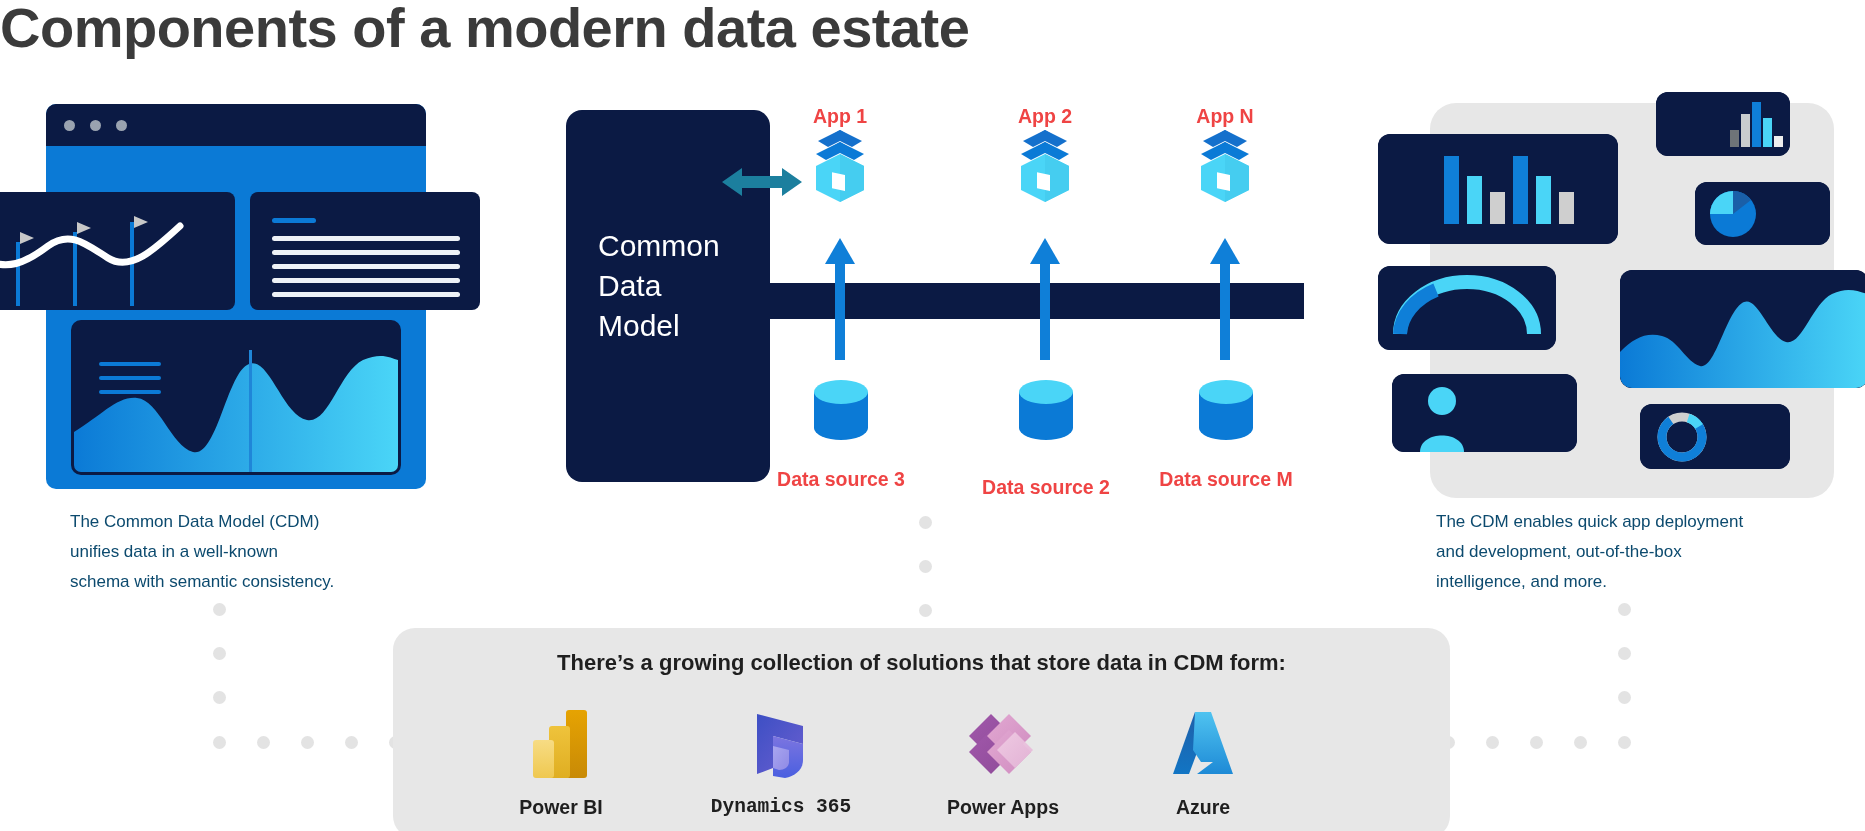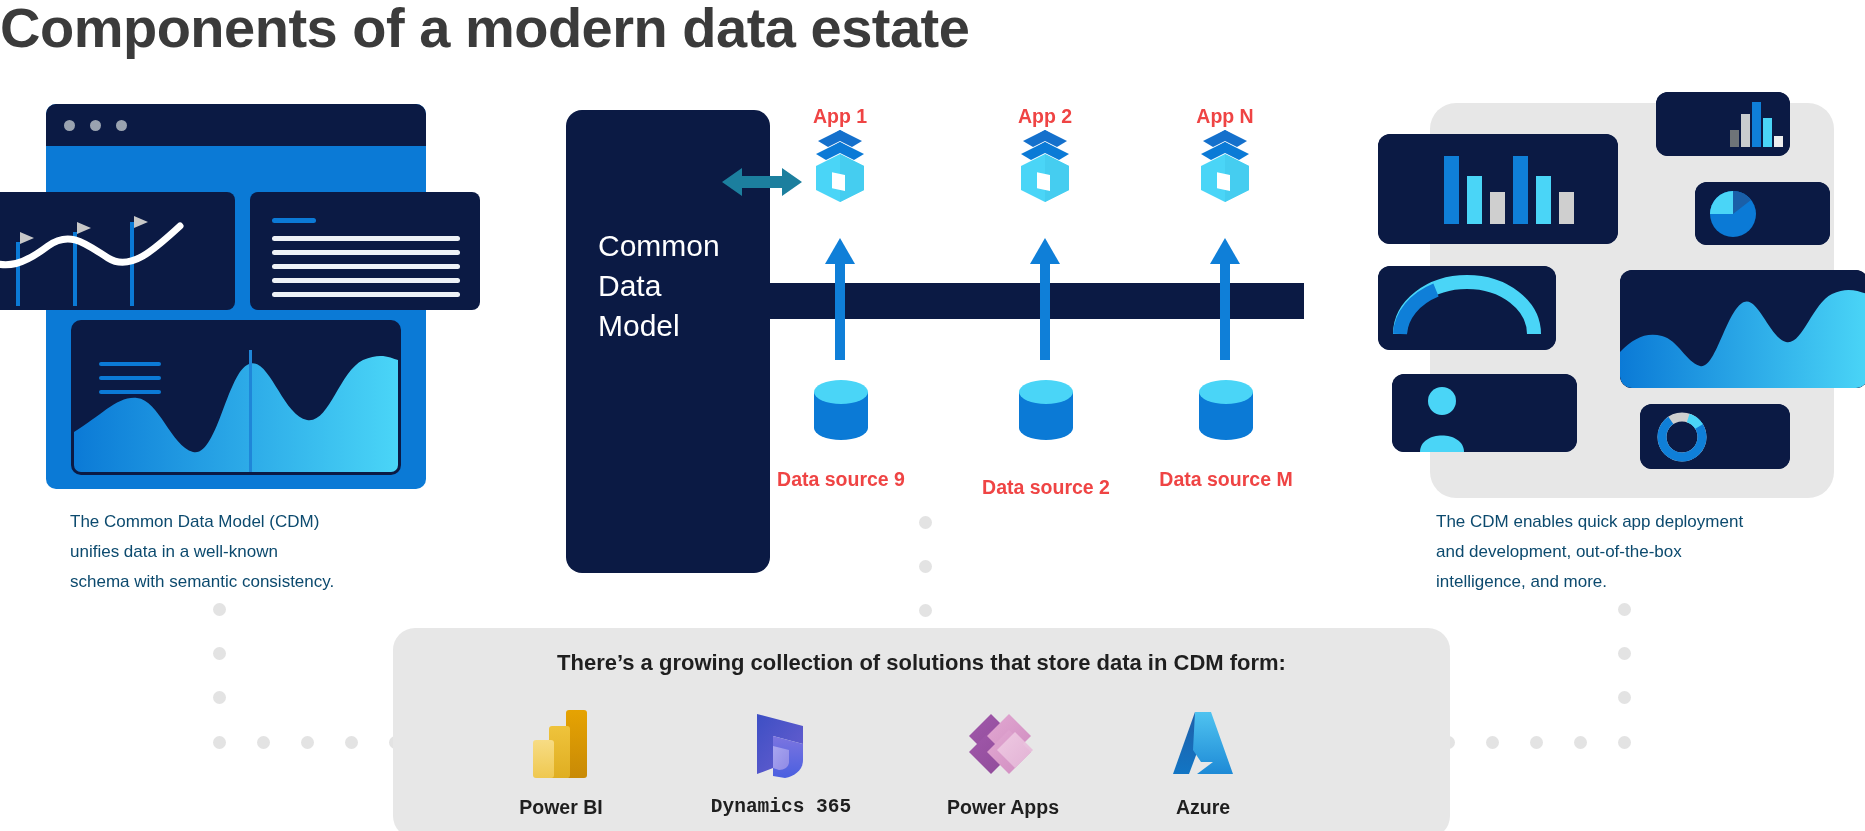--- a/index.html
+++ b/index.html
@@ -79,21 +79,21 @@
     border-radius: 50%;
     background: #9aa3b0;
   }
 
   
   .cdm-box {
     position: absolute;
     left: 566px;
     top: 110px;
     width: 204px;
-    height: 463px;
+    height: 372px;
     background: #0b1a44;
     border-radius: 16px;
   }
   .cdm-label {
     position: absolute;
     left: 32px;
     top: 116px;
     font-size: 30px;
     line-height: 40px;
     font-weight: 400;
@@ -258,21 +258,21 @@
   <path d="M28 0 L50 11 L40 17 L18 6 Z" fill="#1470cc"></path>
 </svg>
 <svg class="abs" style="left:824px; top:238px;" width="32" height="122" viewBox="0 0 32 122">
   <rect x="11" y="22" width="10" height="100" fill="#0f7fd8"></rect>
   <path d="M16 0 L31 26 L1 26 Z" fill="#0f7fd8"></path>
 </svg>
 <svg class="abs" style="left:812px; top:378px;" width="58" height="64" viewBox="0 0 58 64">
   <path d="M2 14 H56 V50 A27 12 0 0 1 2 50 Z" fill="#0b7ad6"></path>
   <ellipse cx="29" cy="14" rx="27" ry="12" fill="#4ad5f7"></ellipse>
 </svg>
-<div class="col-label" style="left:746px; top:468px; width:190px;">Data source 9</div>
+<div class="col-label" style="left:746px; top:468px; width:190px;">Data source 3</div>
 
 <div class="col-label" style="left:985px; top:105px; width:120px;">App 2</div>
 <svg class="abs" style="left:1017px; top:130px;" width="56" height="72" viewBox="0 0 56 72">
   <path d="M28 24 L4 36 L4 60 L28 72 L52 60 L52 36 Z" fill="#4ad5f7"></path>
   <path d="M28 24 L52 36 L52 60 L28 72 Z" fill="#45cdf0"></path>
   <rect x="20" y="38" width="13" height="16" fill="#ffffff" transform="skewY(12)"></rect>
   <path d="M28 12 L4 24 L14 30 L38 18 Z" fill="#0b7ad6"></path>
   <path d="M28 12 L52 24 L42 30 L18 18 Z" fill="#0b7ad6"></path>
   <path d="M28 0 L6 11 L16 17 L38 6 Z" fill="#1470cc"></path>
   <path d="M28 0 L50 11 L40 17 L18 6 Z" fill="#1470cc"></path>

